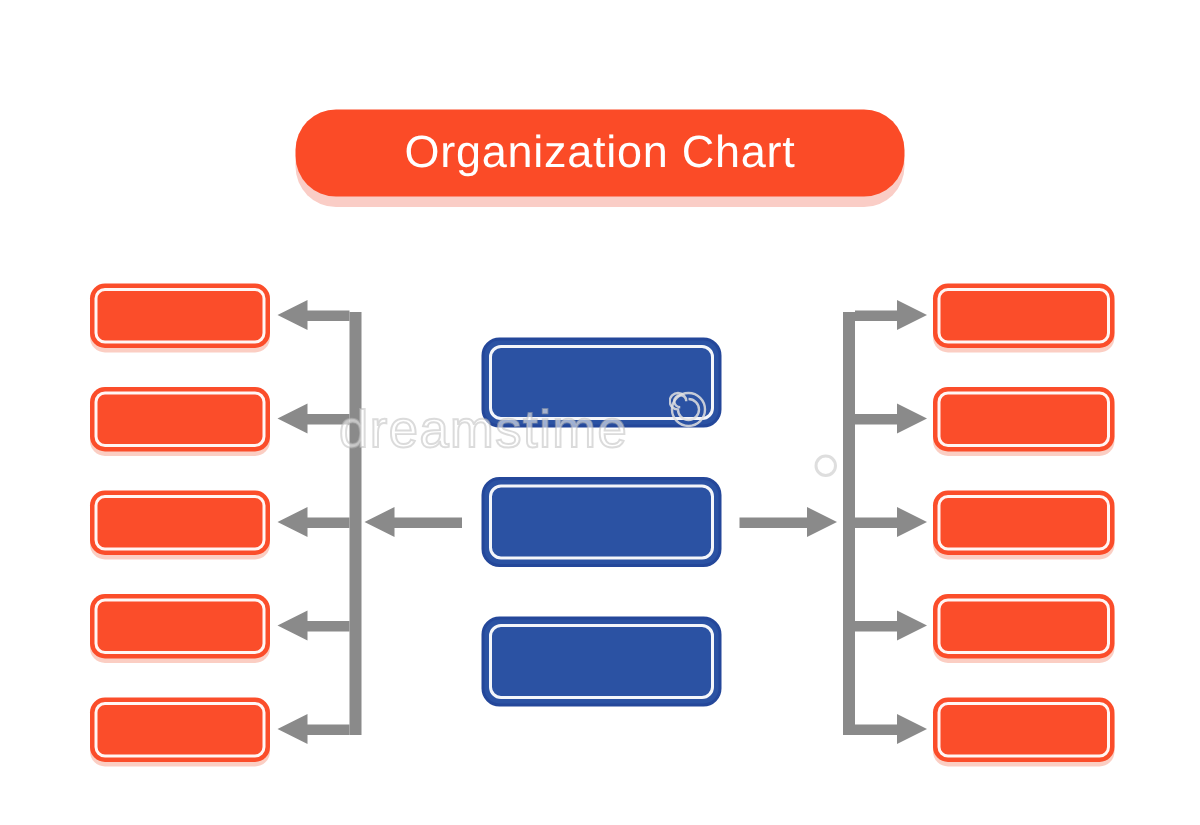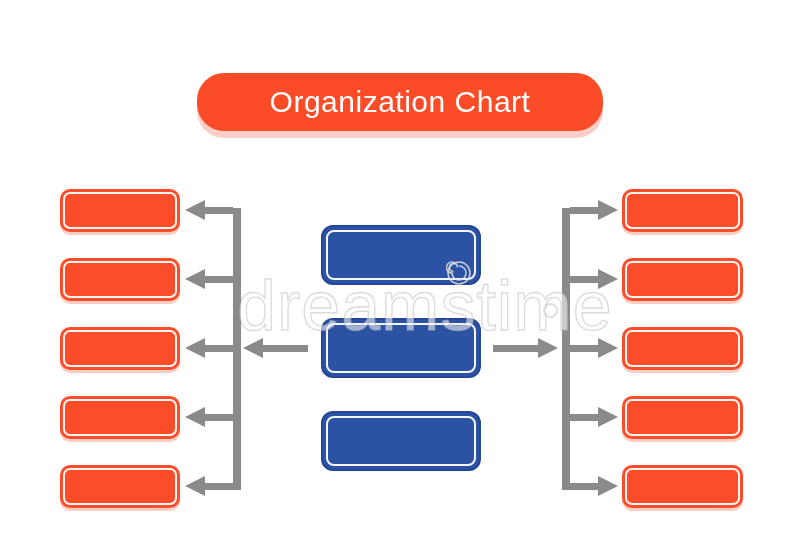--- a/index.html
+++ b/index.html
@@ -44,22 +44,22 @@
   .h-arrow .head{position:absolute;top:0;width:0;height:0;
     border-top:10px solid transparent;border-bottom:10px solid transparent;}
   .point-left .head{left:0;border-right:20px solid #8A8A8A;}
   .point-left .shaft{left:19px;right:0;}
   .point-right .head{right:0;border-left:20px solid #8A8A8A;}
   .point-right .shaft{right:19px;left:0;}
   .small-arrow{width:48px;}
   .big-arrow{width:65px;}
   
   .watermark{
-    position:absolute;left:237px;top:252px;z-index:6;pointer-events:none;
-    font-size:70px;line-height:1.1;letter-spacing:1px;
+    position:absolute;left:226px;top:252px;z-index:6;pointer-events:none;
+    font-size:35px;line-height:1.1;letter-spacing:1px;
     color:rgba(255,255,255,.55);
     -webkit-text-stroke:1.3px rgba(183,183,183,.5);
   }
   .wm-spiral{position:absolute;left:446px;top:244px;z-index:7;pointer-events:none;}
   .wm-dot{
     position:absolute;left:543px;top:287px;width:11px;height:11px;z-index:7;
     border:2px solid rgba(190,190,190,.5);border-radius:50%;
     box-shadow:inset 0 0 0 2px rgba(255,255,255,.6);pointer-events:none;
   }
 </style>

